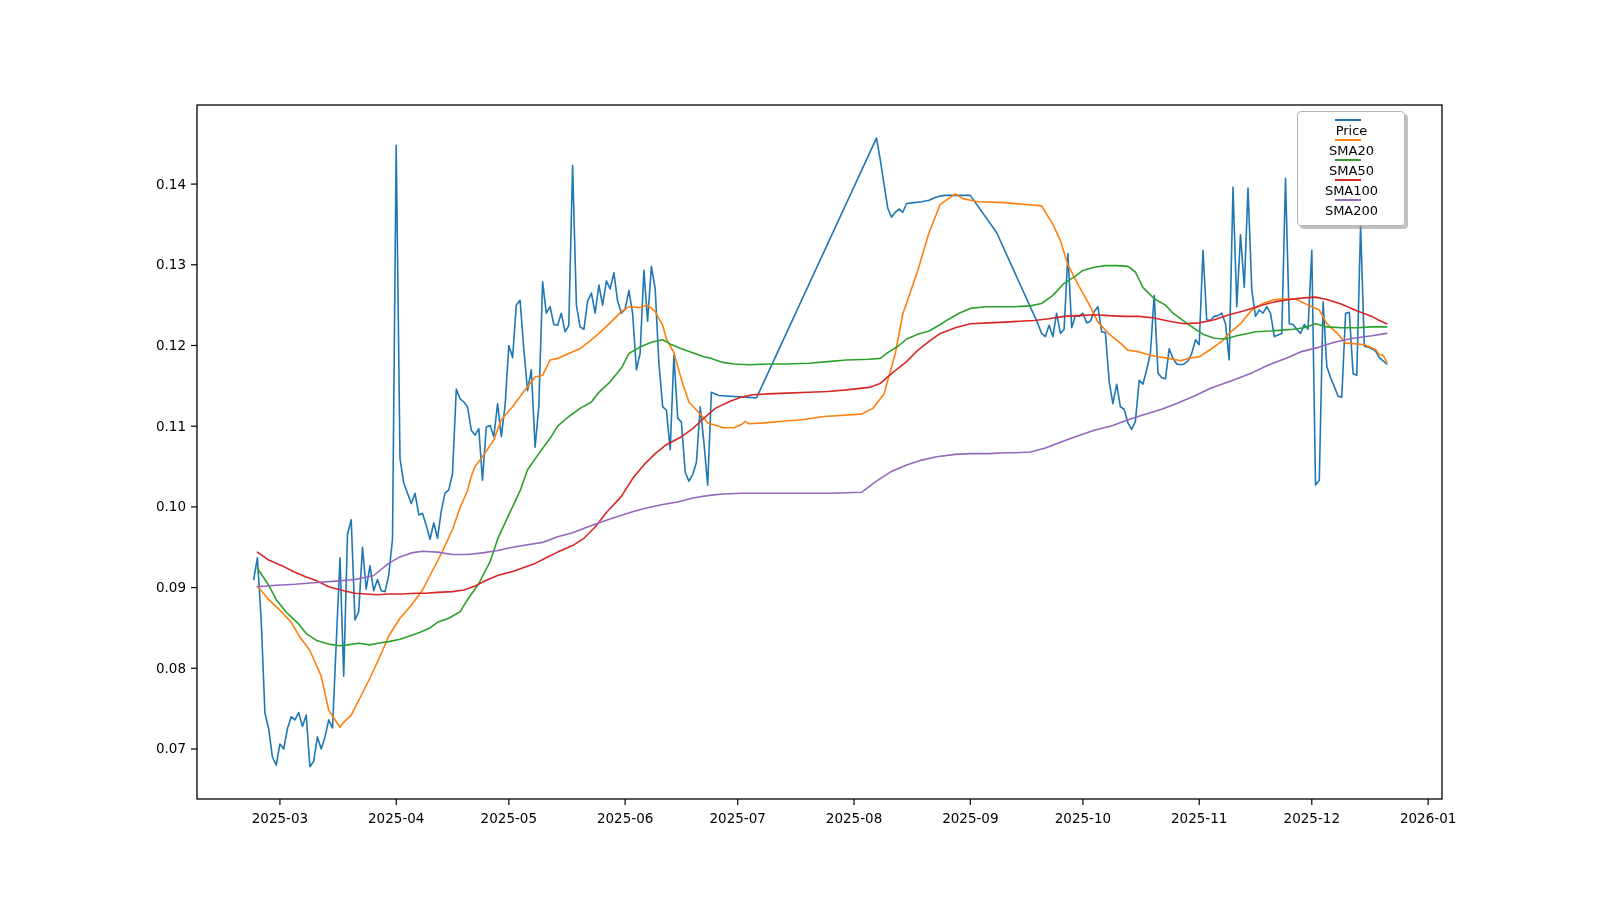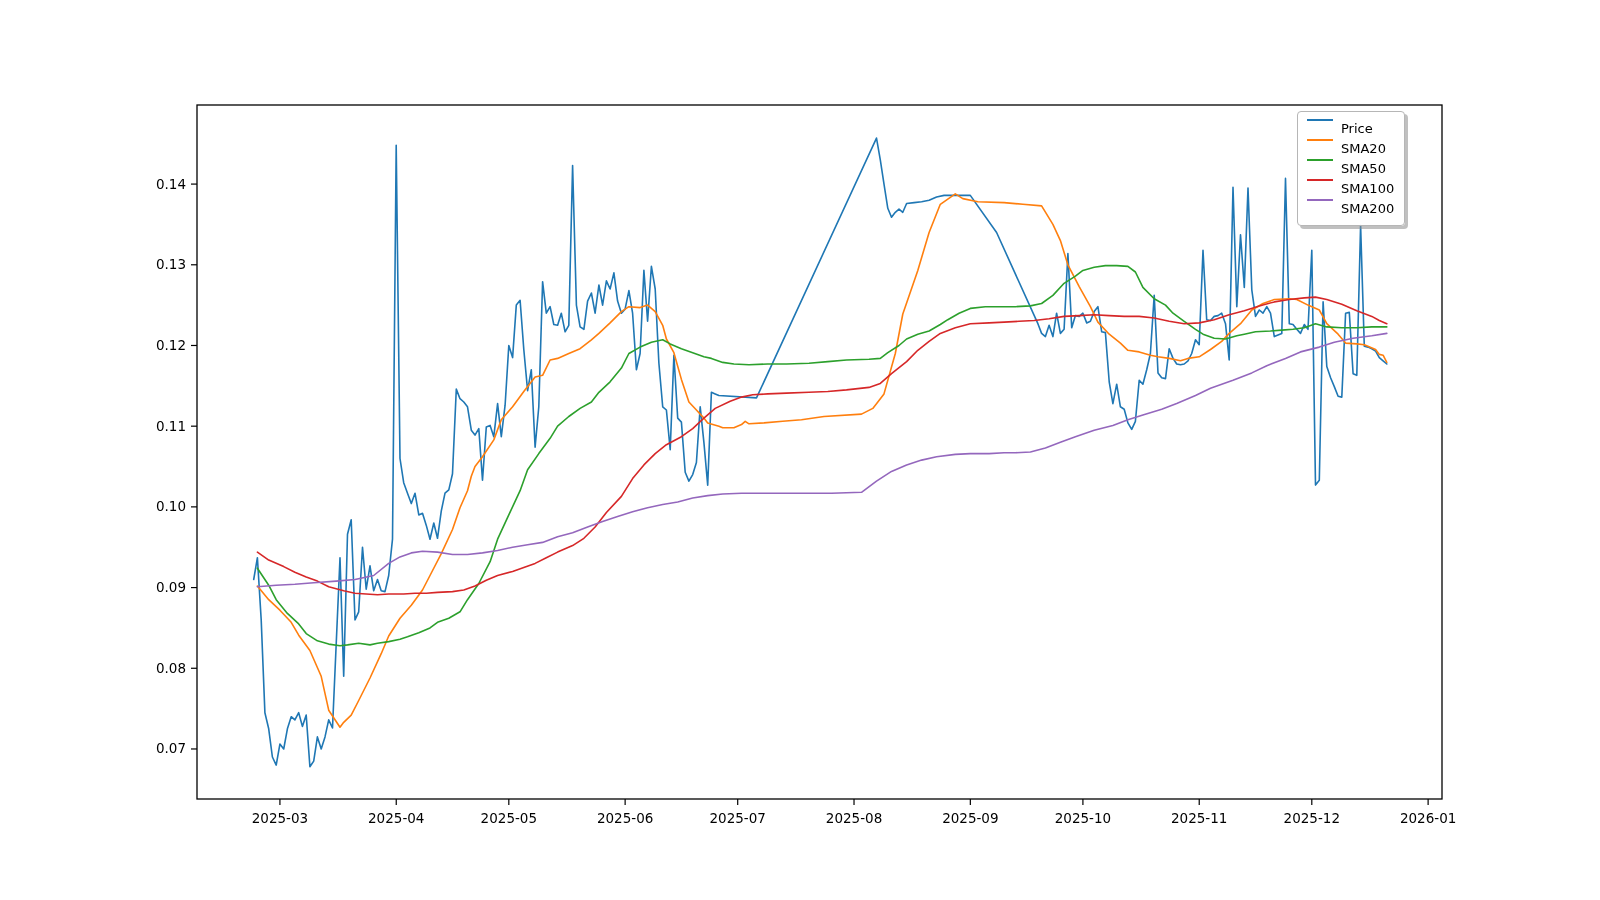--- a/index.html
+++ b/index.html
@@ -27,21 +27,23 @@
     width: 108px;
     background: rgba(255,255,255,0.9);
     border: 1px solid #b6b6b6;
     border-radius: 4px;
     padding: 7px 8px 6px 9px;
     box-shadow: 3px 3px 0 rgba(140,140,140,0.55);
     box-sizing: border-box;
   }
   .legend-row {
     display: flex;
+    align-items: center;
     height: 20px;
+    flex-direction: column;
   }
   .legend-swatch {
     display: inline-block;
     width: 26px;
     height: 0;
     border-top-width: 2px;
     border-top-style: solid;
     margin-right: 8px;
     flex: 0 0 auto;
   }

